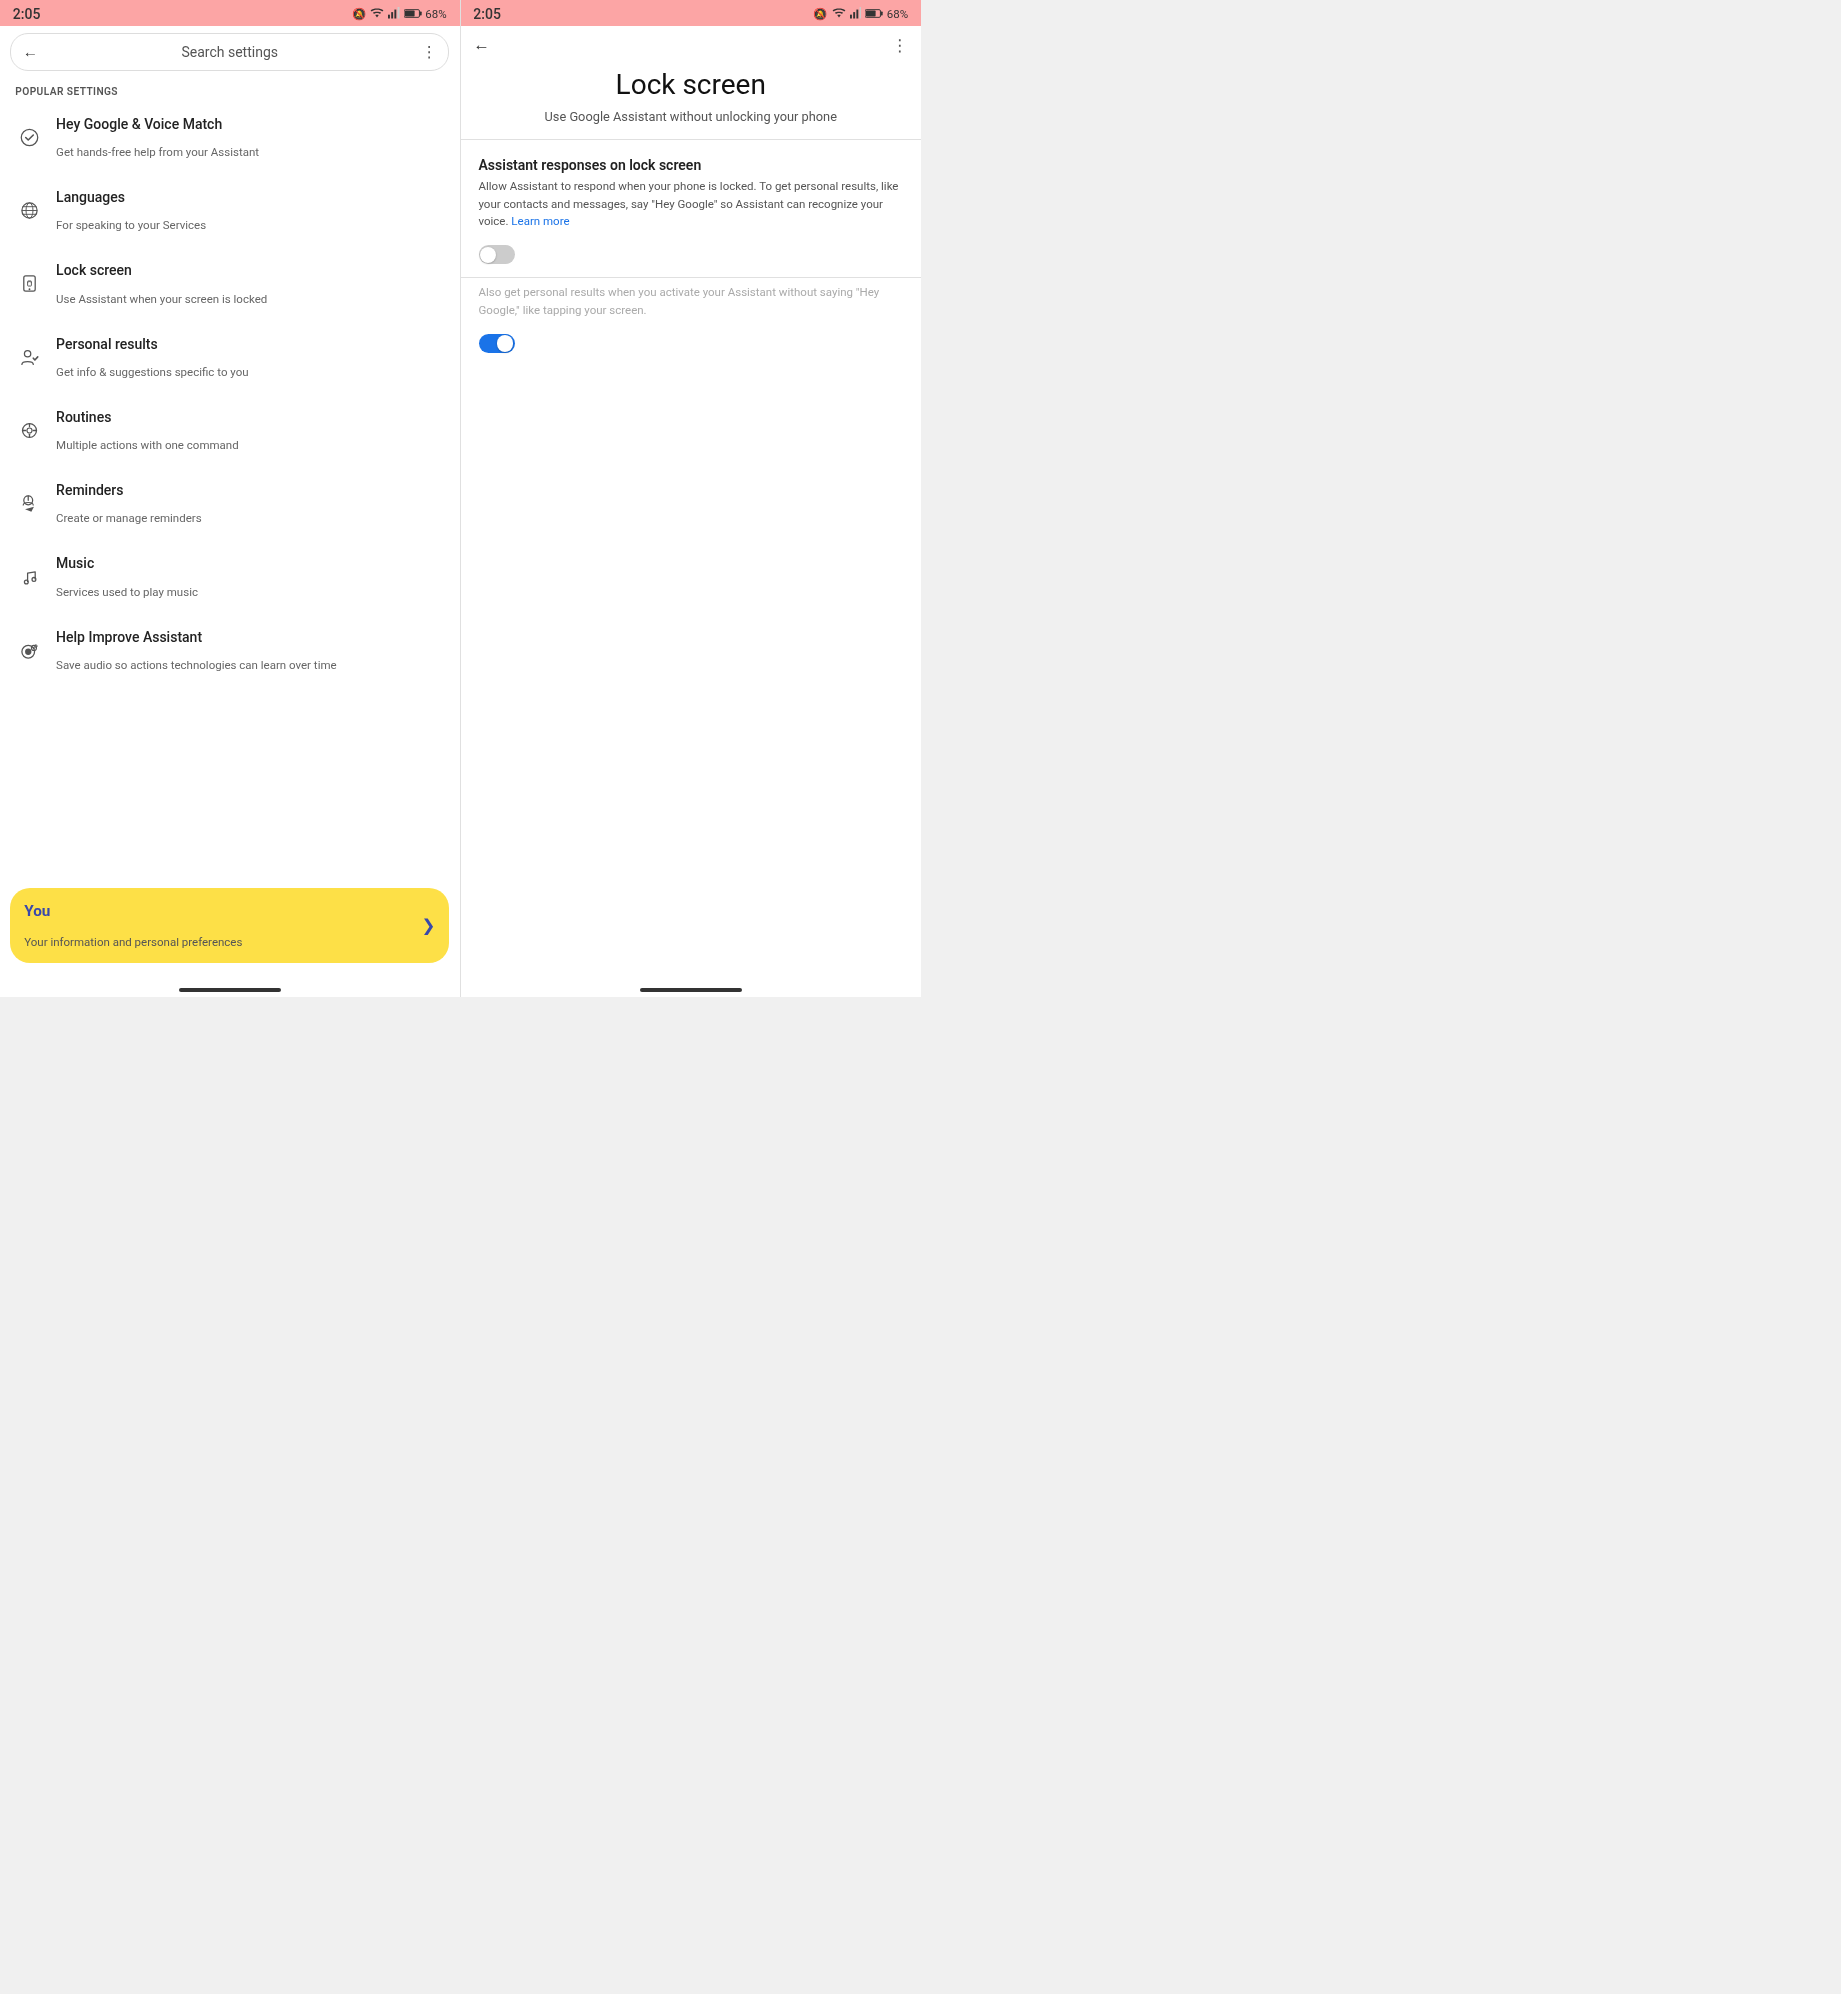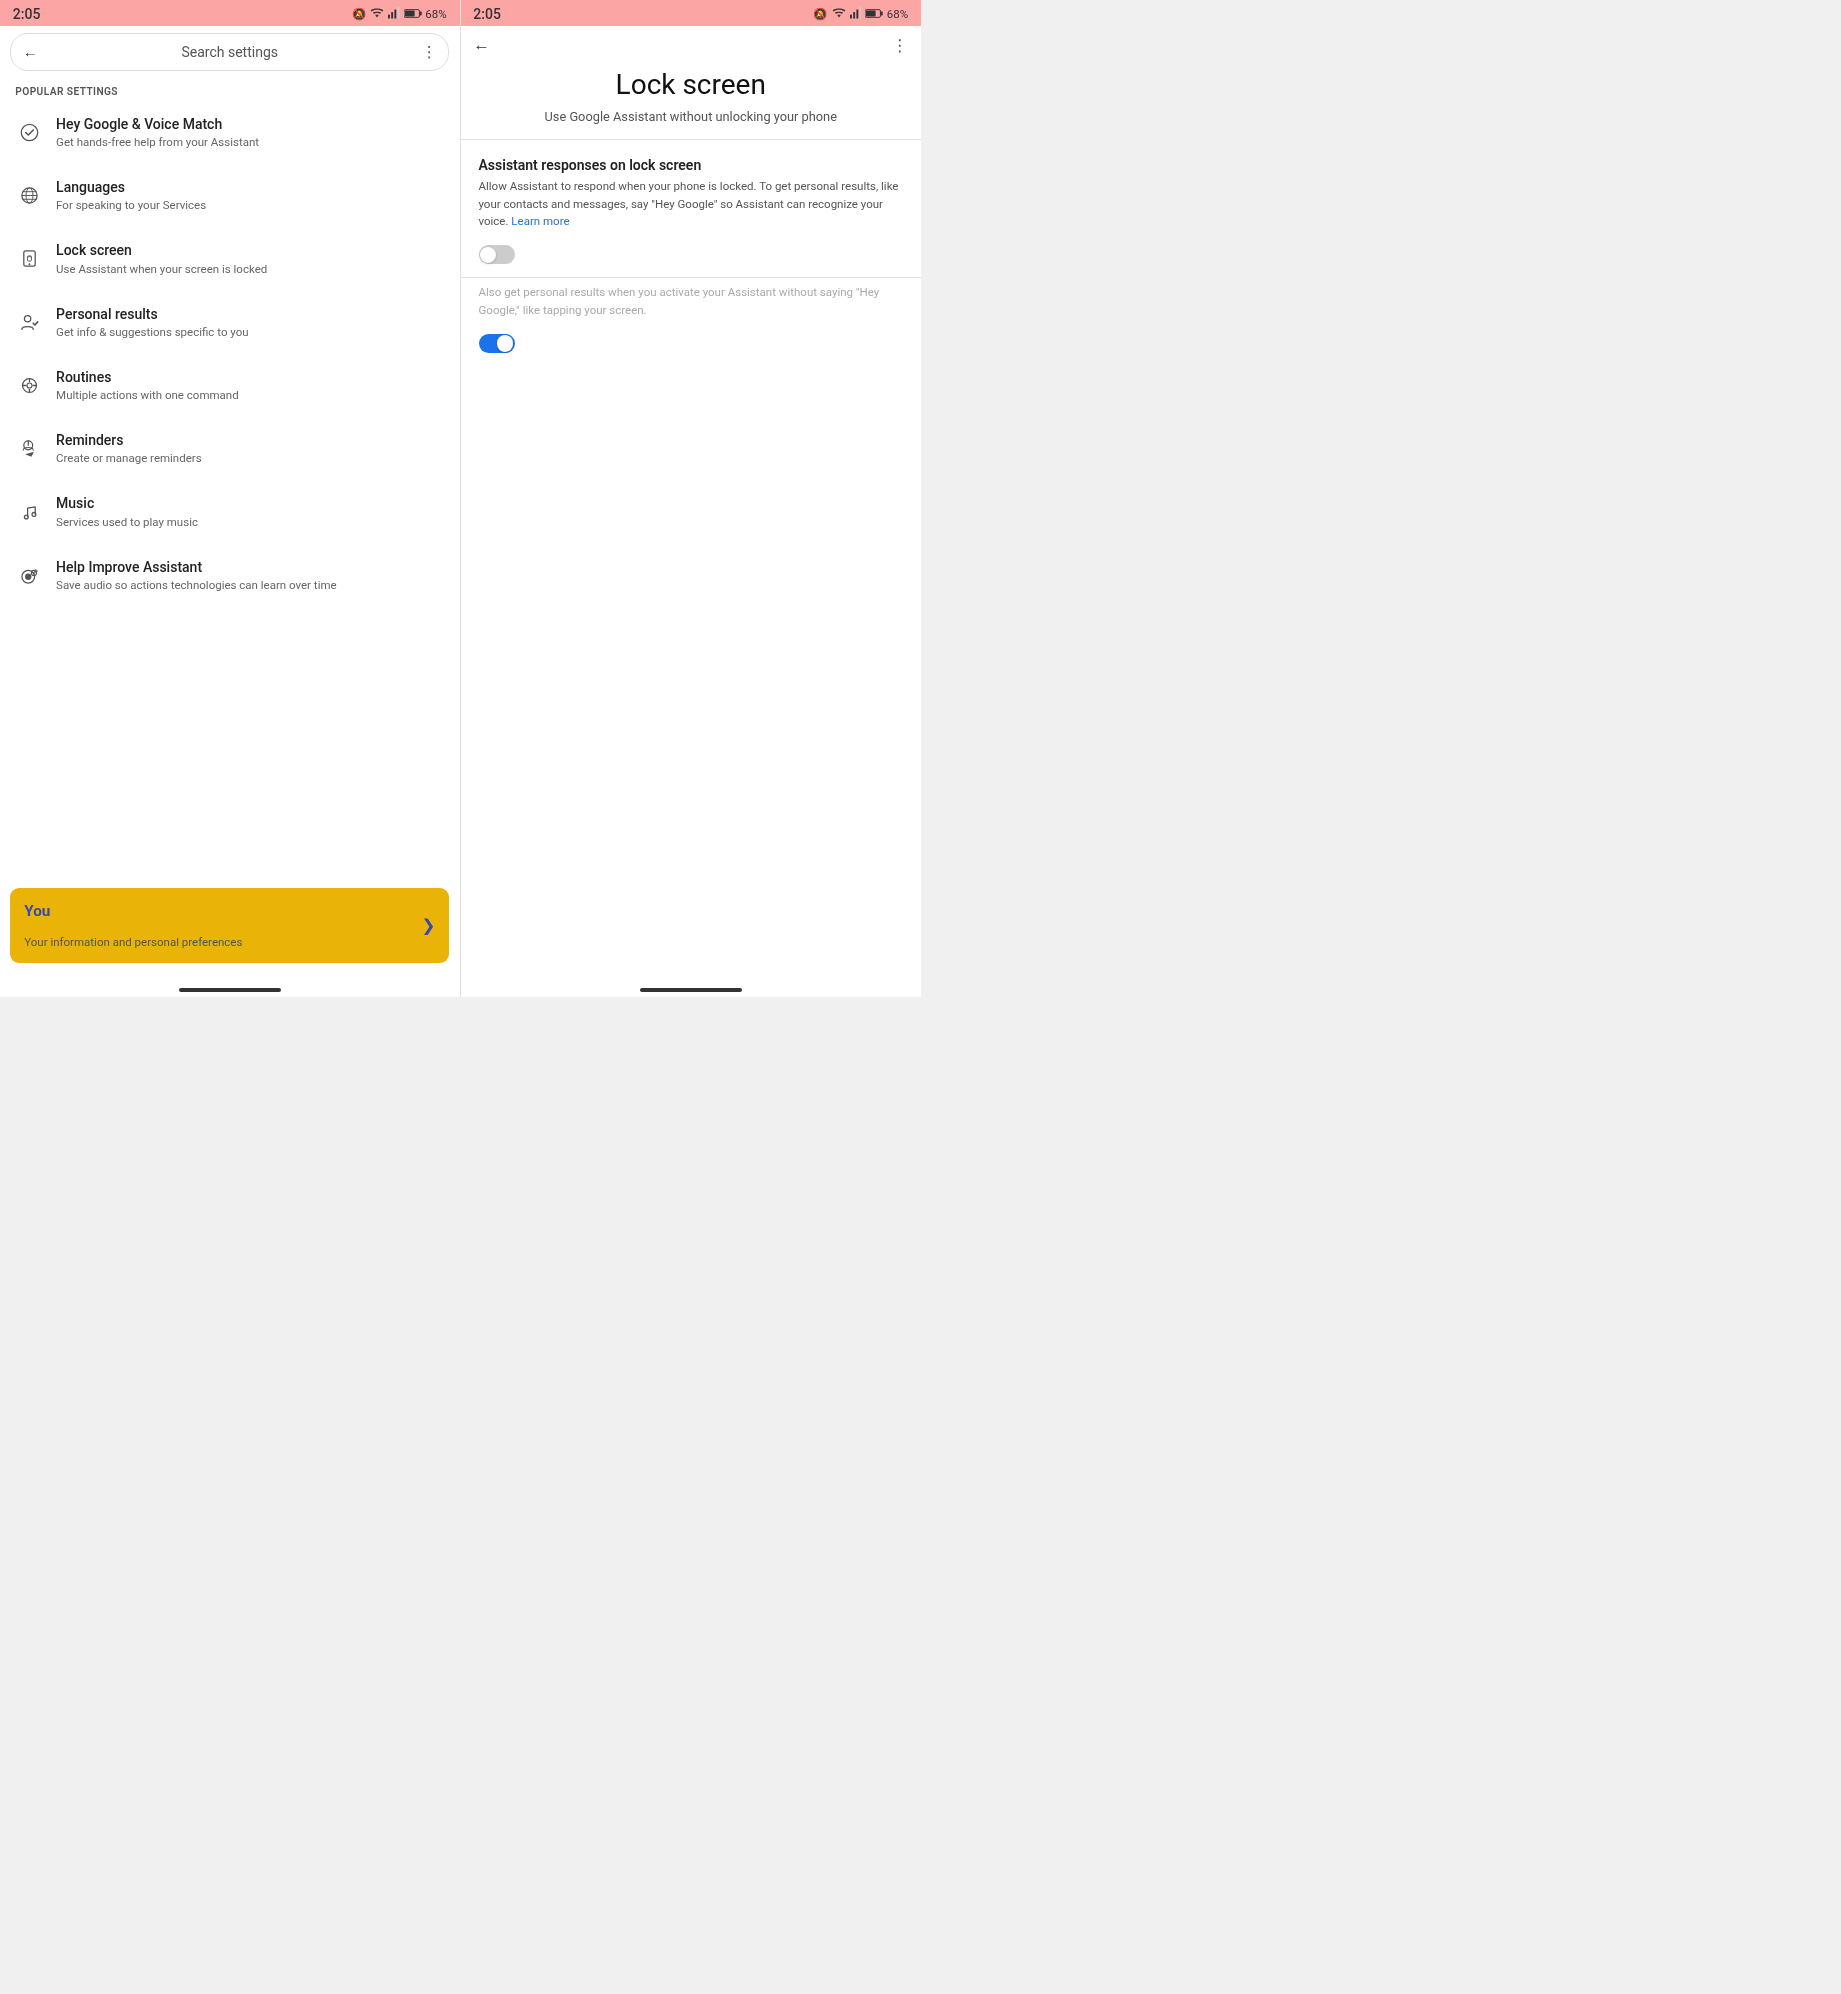--- a/index.html
+++ b/index.html
@@ -106,28 +106,28 @@
     }
     .item-title {
       font-size: 14px;
       font-weight: 500;
       color: #222;
       line-height: 1.3;
     }
     .item-subtitle {
       font-size: 11.5px;
       color: #666;
-      margin-top: 1px;
+      margin-top: 11px;
       line-height: 1.4;
     }
     
     .you-card {
       margin: 7.7px 10.2px 15.3px 10.2px;
-      background: #eab308;
-      border-radius: 9px;
+      background: #fde047;
+      border-radius: 20px;
       padding: 14px 14px;
       display: flex;
       align-items: center;
       justify-content: space-between;
       cursor: pointer;
     }
     .you-card-text {}
     .you-card-title {
       font-size: 15.3px;
       font-weight: 700;

